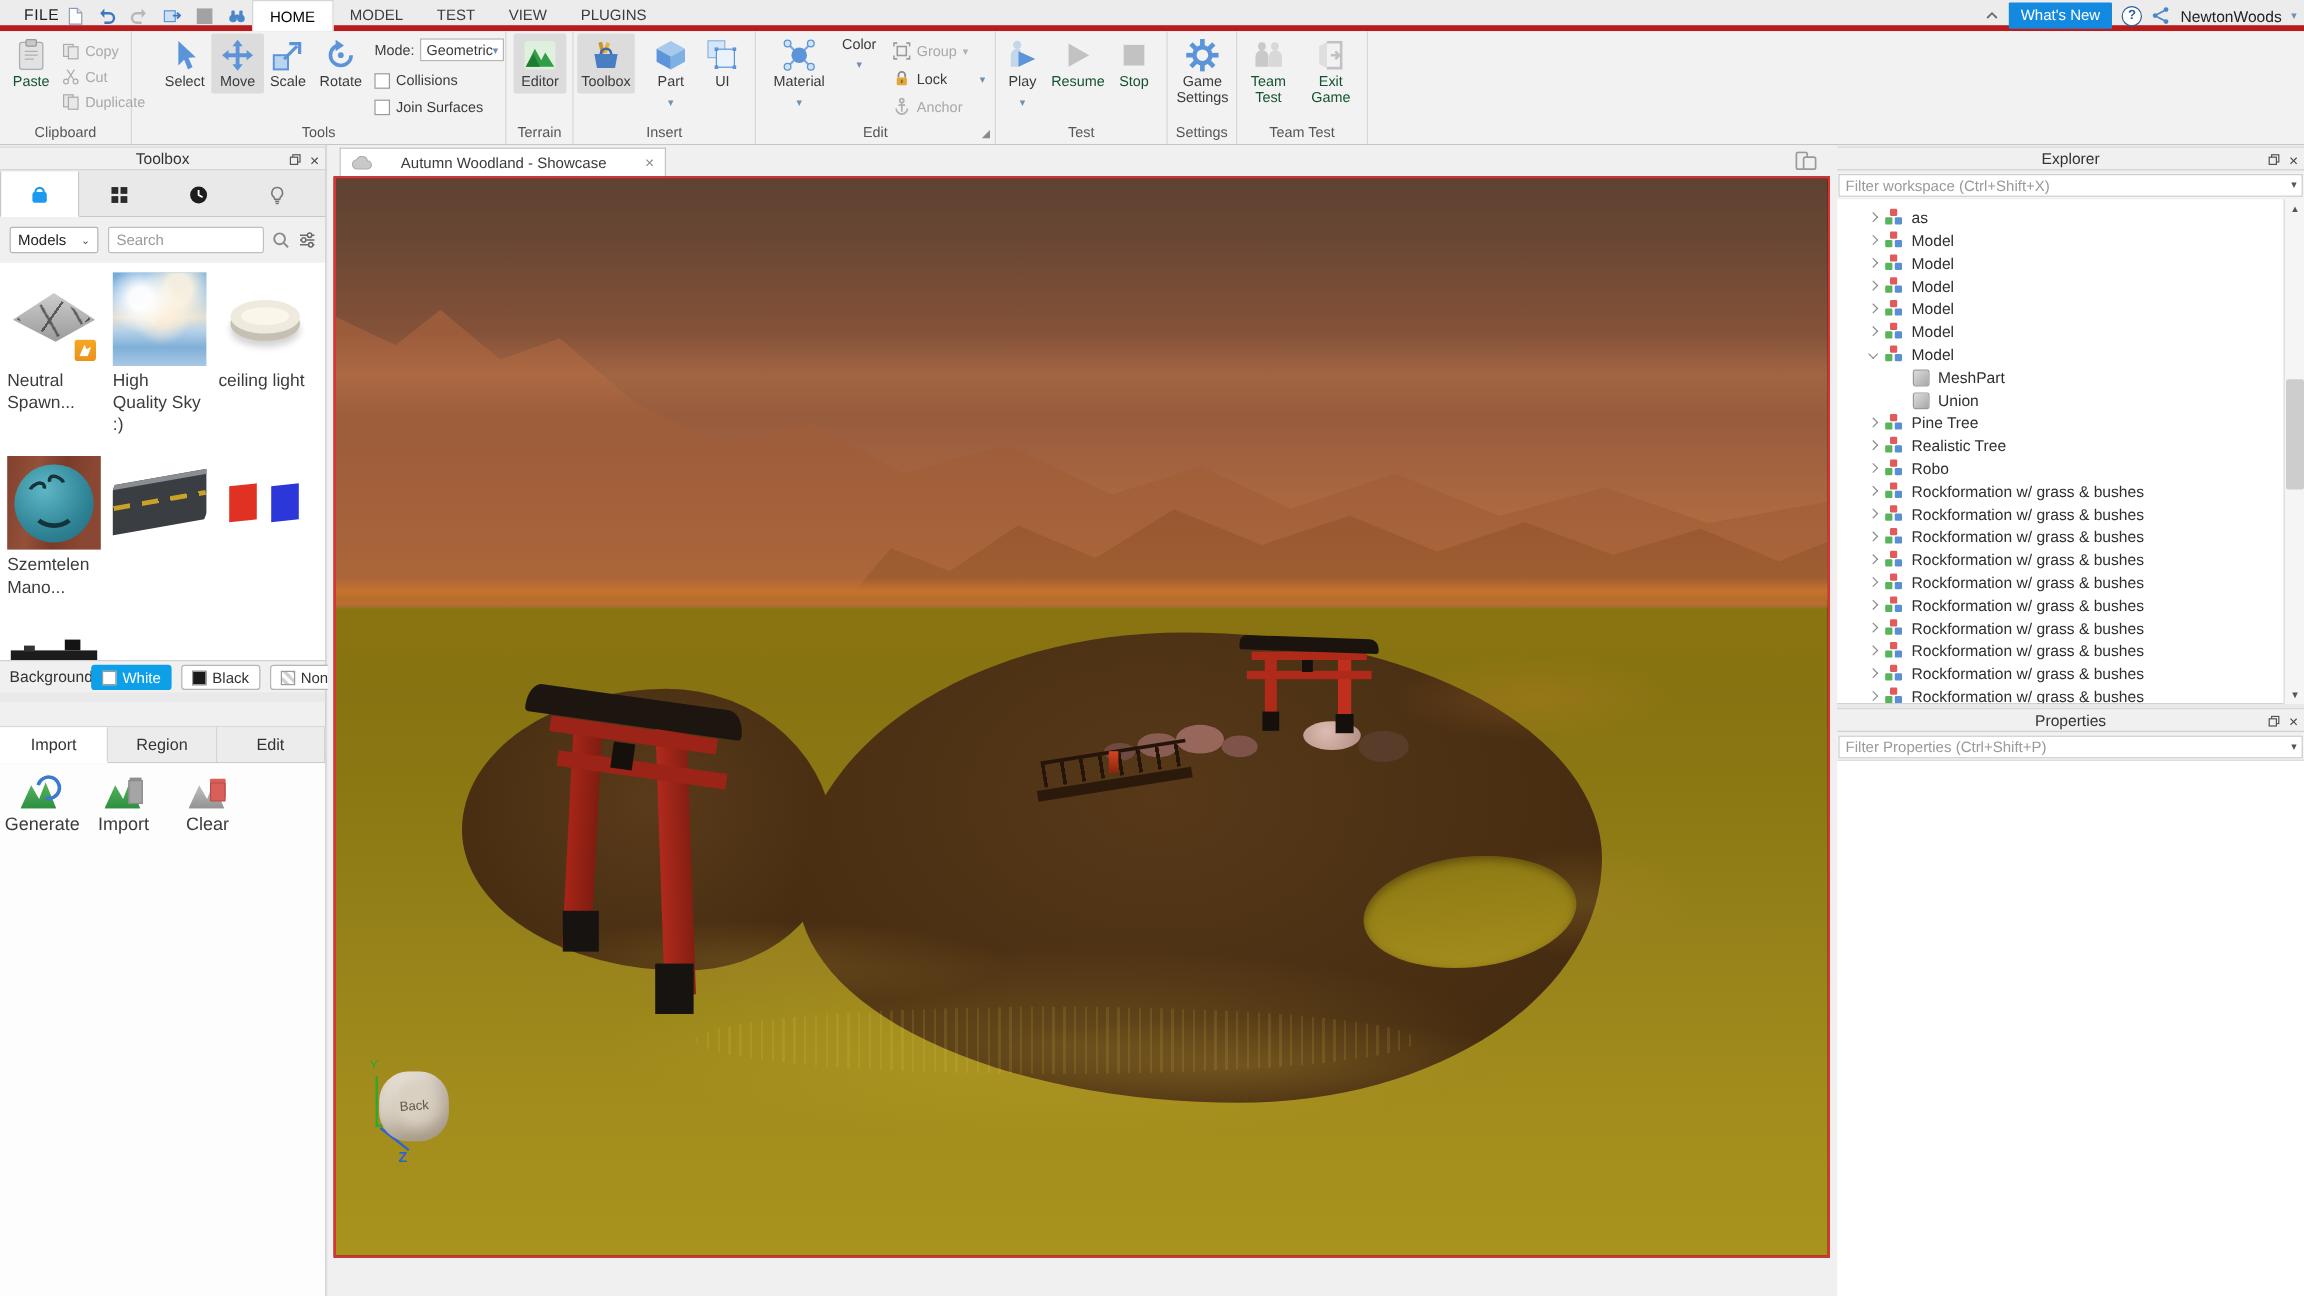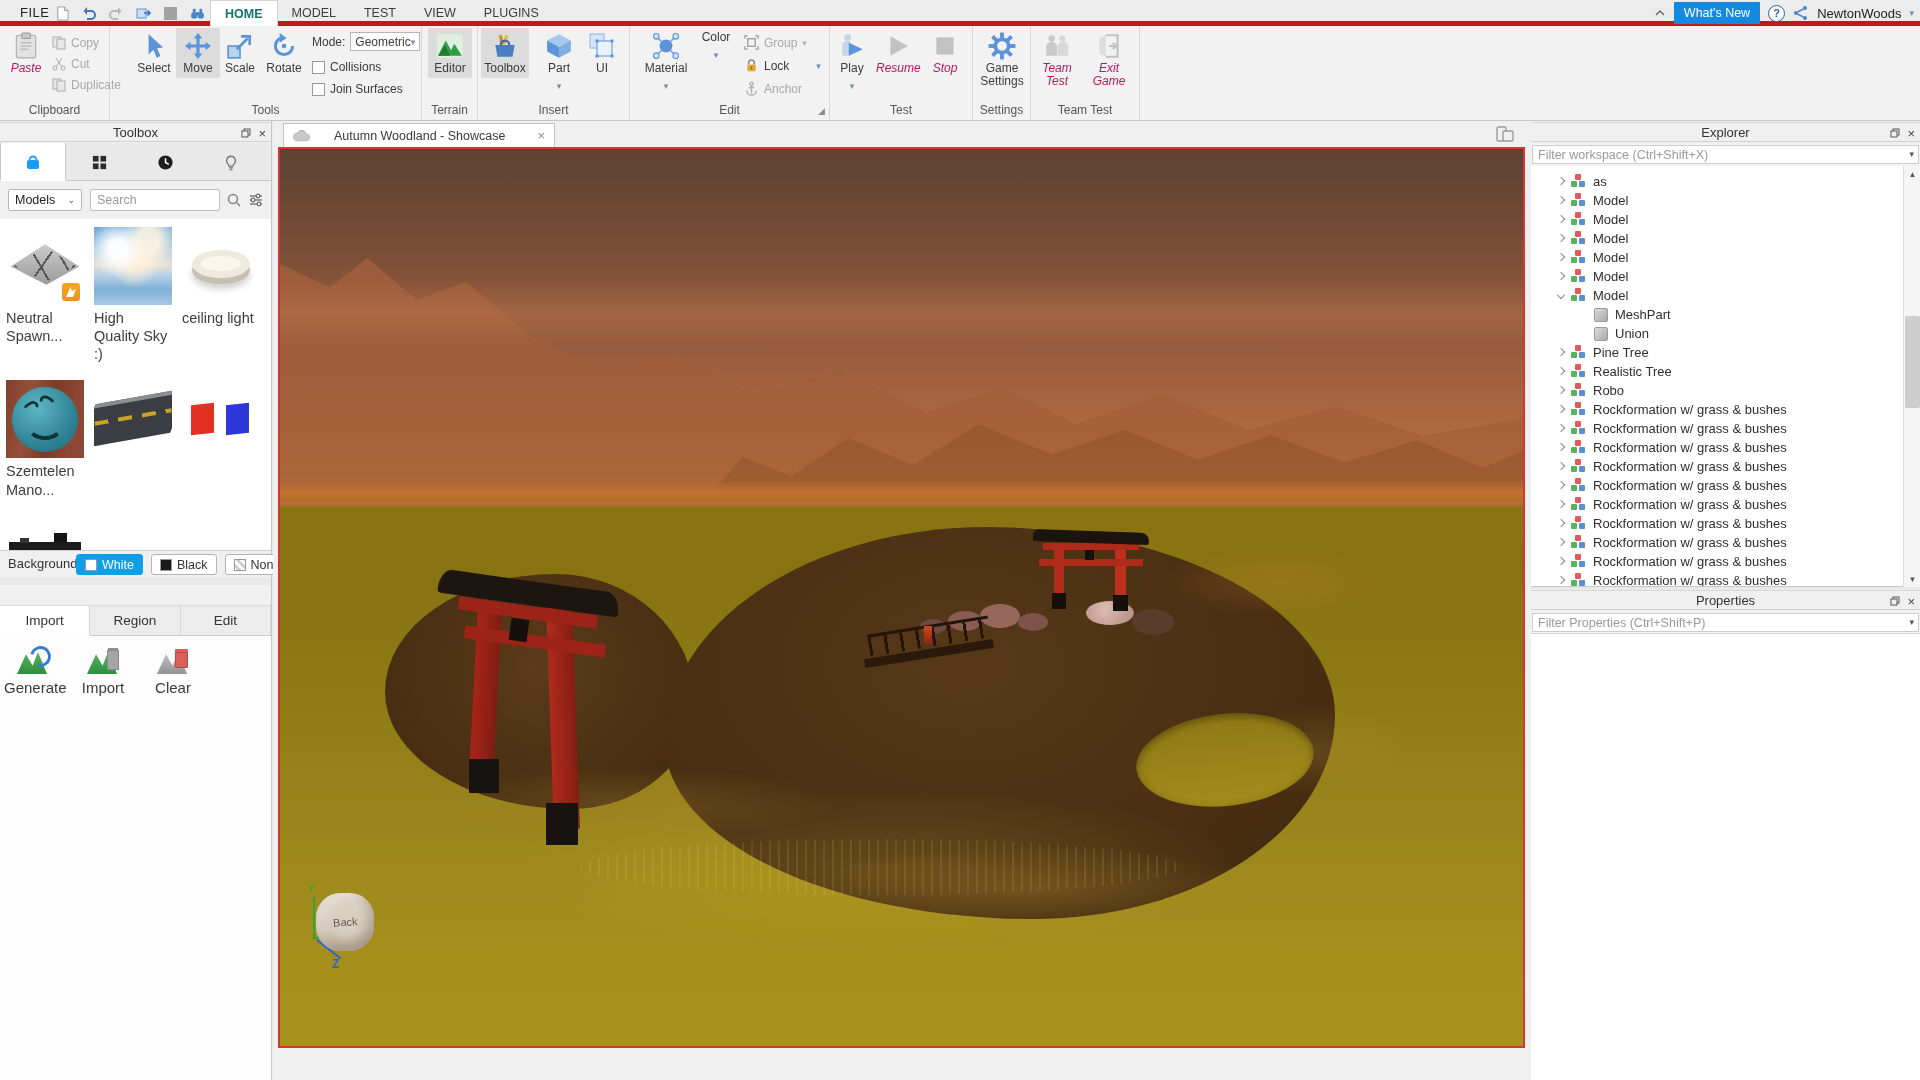--- a/index.html
+++ b/index.html
@@ -8,36 +8,36 @@
 
   
   #menubar { position:absolute; left:0; top:0; width:1920px; height:26px; background:#ececec; border-bottom:5px solid #b91c1c; }
   #file-btn { position:absolute; left:10px; top:0; height:26px; line-height:26px; padding:0 10px; font-size:13px; color:#222; letter-spacing:.5px; }
   #qat { position:absolute; left:52px; top:0; height:26px; display:flex; align-items:center; gap:7px; }
   .qat-btn { width:20px; height:20px; display:flex; align-items:center; justify-content:center; }
   .qat-square { width:13px; height:13px; background:#a2a2a2; }
   .qat-caret { font-size:9px; color:#7a7a7a; border-top:1px solid #7a7a7a; line-height:8px; padding-top:1px; }
   #menu-tabs { position:absolute; left:210px; top:0; height:26px; display:flex; }
   .mtab { height:26px; line-height:26px; padding:0 14px; font-size:12.5px; color:#3c3c3c; }
-  .mtab.active { background:#fff; border:1px solid #d5d5d5; border-bottom:none; color:#0f766e;font-weight:bold; }
+  .mtab.active { background:#fff; border:1px solid #d5d5d5; border-bottom:none; color:#000000; }
   #menubar-right { position:absolute; right:6px; top:0; height:26px; display:flex; align-items:center; gap:8px; }
   #whats-new { height:22px; line-height:22px; padding:0 10px; background:#1489e0; color:#fff; font-size:12.5px; border-radius:1px; }
   #help-btn { width:17px; height:17px; border:1.6px solid #2d5f9b; border-radius:50%; color:#2d5f9b; font-size:11px; font-weight:bold; display:flex; align-items:center; justify-content:center; background:#fff; }
   #username { font-size:13px; color:#222; }
   .small-caret { font-size:9px; color:#6f8fb3; }
 
   
   #ribbon { position:absolute; left:0; top:26px; width:1920px; height:95px; background:#f2f2f2; border-bottom:1px solid #c6c6c6; }
   .rgroup { position:absolute; top:0; height:94px; border-right:1px solid #d8d8d8; }
   .rg-label { position:absolute; bottom:3px; left:0; right:0; text-align:center; font-size:12px; color:#555; }
   .big-btn { position:absolute; top:5px; width:44px; text-align:center; }
   .big-btn .bicon { width:28px; height:28px; margin:1px auto 2px; display:block; }
   .big-btn .blabel { font-size:12px; color:#3b3b3b; line-height:1.1; display:block; }
   .big-btn.active { background:#dcdcdc; border-radius:2px; padding-bottom:3px; top:2px; padding-top:3px; }
-  .big-btn.disabled .blabel { color:#be185d;font-style:italic; }
+  .big-btn.disabled .blabel { color:#14532d; }
   .small-btn { display:flex; align-items:center; gap:5px; height:21px; font-size:12px; color:#a8a8a8; }
   .mode-row { display:flex; align-items:center; gap:5px; font-size:12px; color:#3b3b3b; }
   .mode-box { width:76px; height:19px; background:#fff; border:1px solid #b5b5b5; font-size:12px; display:flex; align-items:center; padding:0 4px; justify-content:space-between; }
   .chk { width:13px; height:13px; background:#fff; border:1px solid #9a9a9a; display:inline-block; }
   .color-swatch { width:24px; height:24px; background:#9b9b9b; border-radius:2px; margin:2px auto 3px; }
   .expander { position:absolute; right:4px; bottom:4px; font-size:9px; color:#8a8a8a; }
 
   
   #workspace { position:absolute; left:0; top:121px; width:1920px; height:959px; background:#e9e9e9; }
   #left-col { position:absolute; left:0; top:0; width:272px; height:100%; background:#f0f0f0; border-right:1px solid #c8c8c8; }

